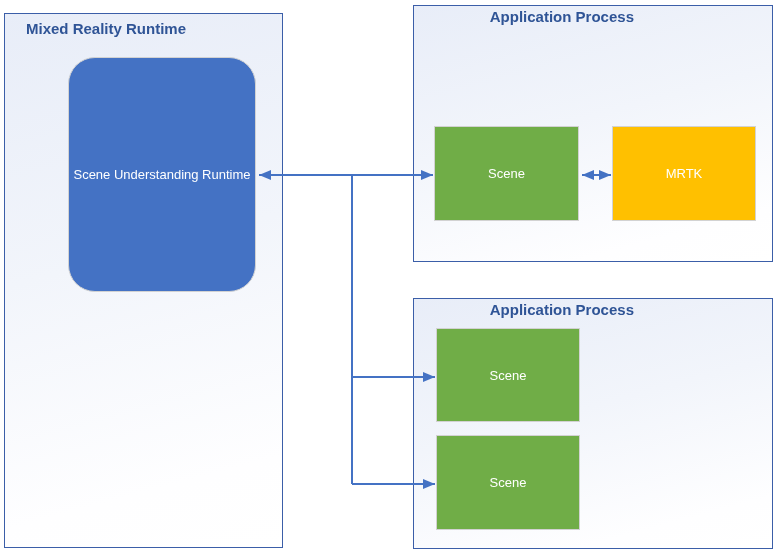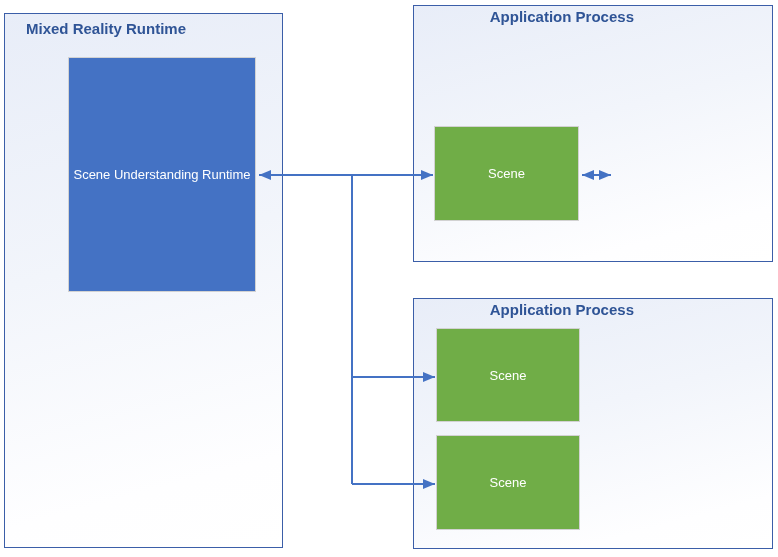--- a/index.html
+++ b/index.html
@@ -38,21 +38,21 @@
     position: absolute;
     box-sizing: border-box;
     border: 1px solid #D2D2D2;
     display: flex;
     align-items: center;
     justify-content: center;
     color: #FFFFFF;
     font-size: 13px;
     text-align: center;
   }
-  .node-sur        { left: 63px;  top: 43px;  width: 188px; height: 235px; }
+  .node-sur        { left: 63px;  top: 43px;  width: 188px; height: 235px; border-radius: 27px; }
   .node-scene-top  { left: 20px;  top: 120px; width: 145px; height: 95px; }
   .node-mrtk       { left: 198px; top: 120px; width: 144px; height: 95px; }
   .node-scene-mid  { left: 22px;  top: 29px;  width: 144px; height: 94px; }
   .node-scene-bot  { left: 22px;  top: 136px; width: 144px; height: 95px; }
   .connectors {
     position: absolute;
     left: 0; top: 0;
     width: 778px;
     height: 557px;
     pointer-events: none;
@@ -67,20 +67,23 @@
     <h2 class="frame-title mrr">Mixed Reality Runtime</h2>
     <div class="node node-sur" style="background: rgb(68, 114, 196);">
       <span>Scene Understanding Runtime</span>
     </div>
   </section>
 
   <section class="frame frame-app-t">
     <h2 class="frame-title app">Application Process</h2>
     <div class="node node-scene-top" style="background: rgb(112, 173, 71);">
       <span>Scene</span>
+    </div>
+    <div class="node node-mrtk" style="background: rgb(255, 192, 0);">
+      <span>MRTK</span>
     </div>
   </section>
 
   <section class="frame frame-app-b">
     <h2 class="frame-title app">Application Process</h2>
     <div class="node node-scene-mid" style="background: rgb(112, 173, 71);">
       <span>Scene</span>
     </div>
     <div class="node node-scene-bot" style="background: rgb(112, 173, 71);">
       <span>Scene</span>

